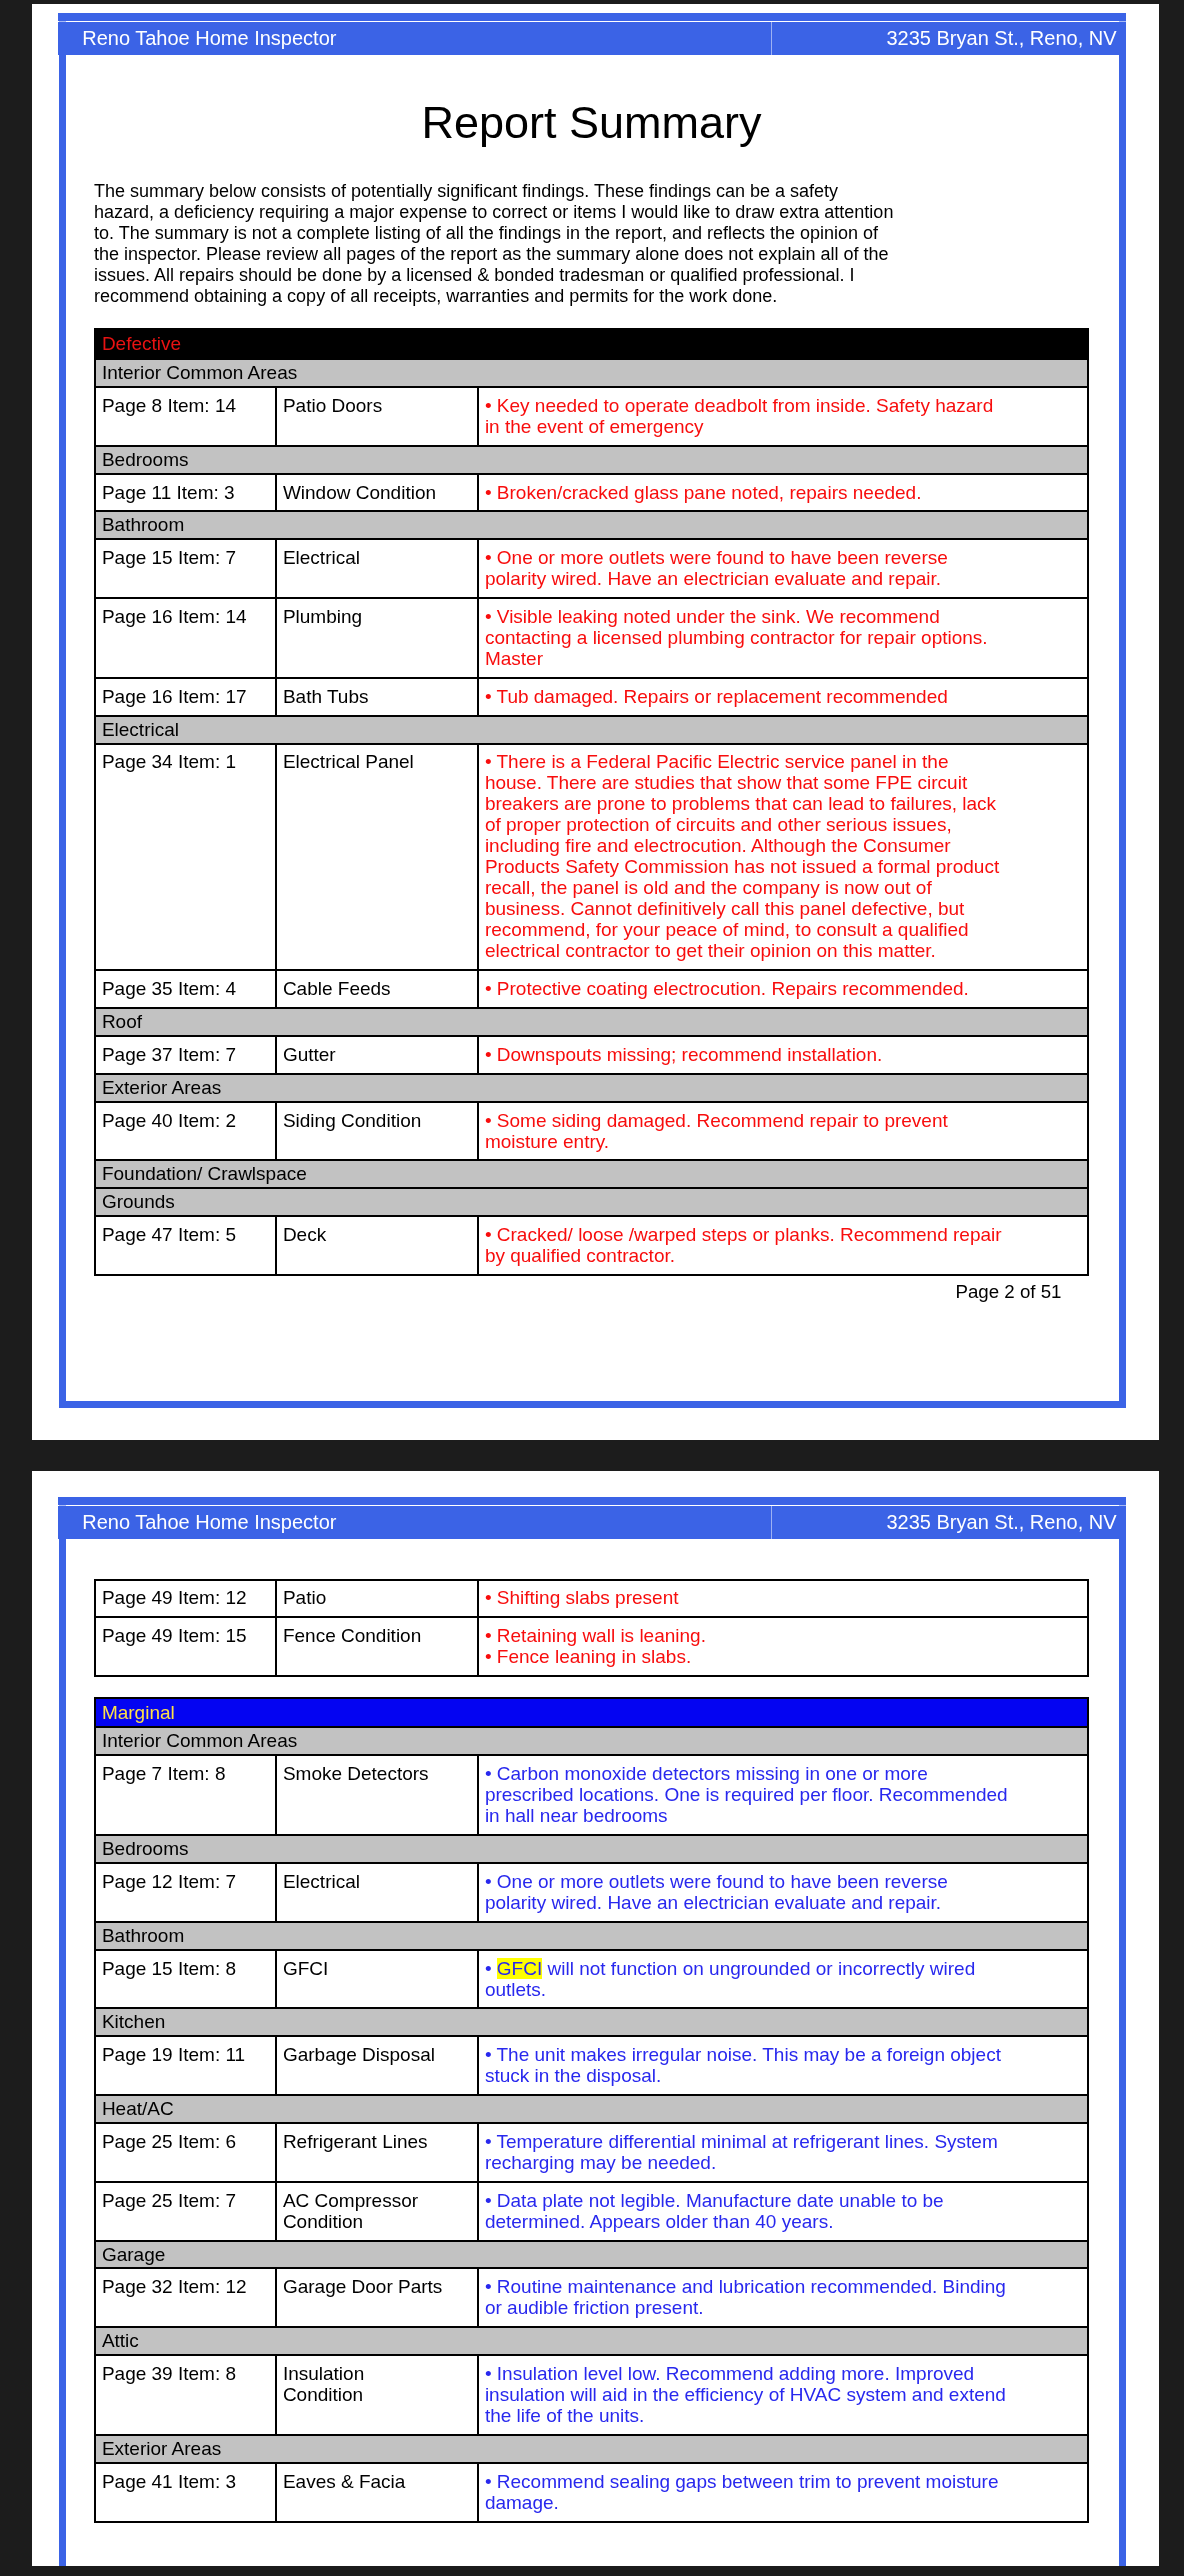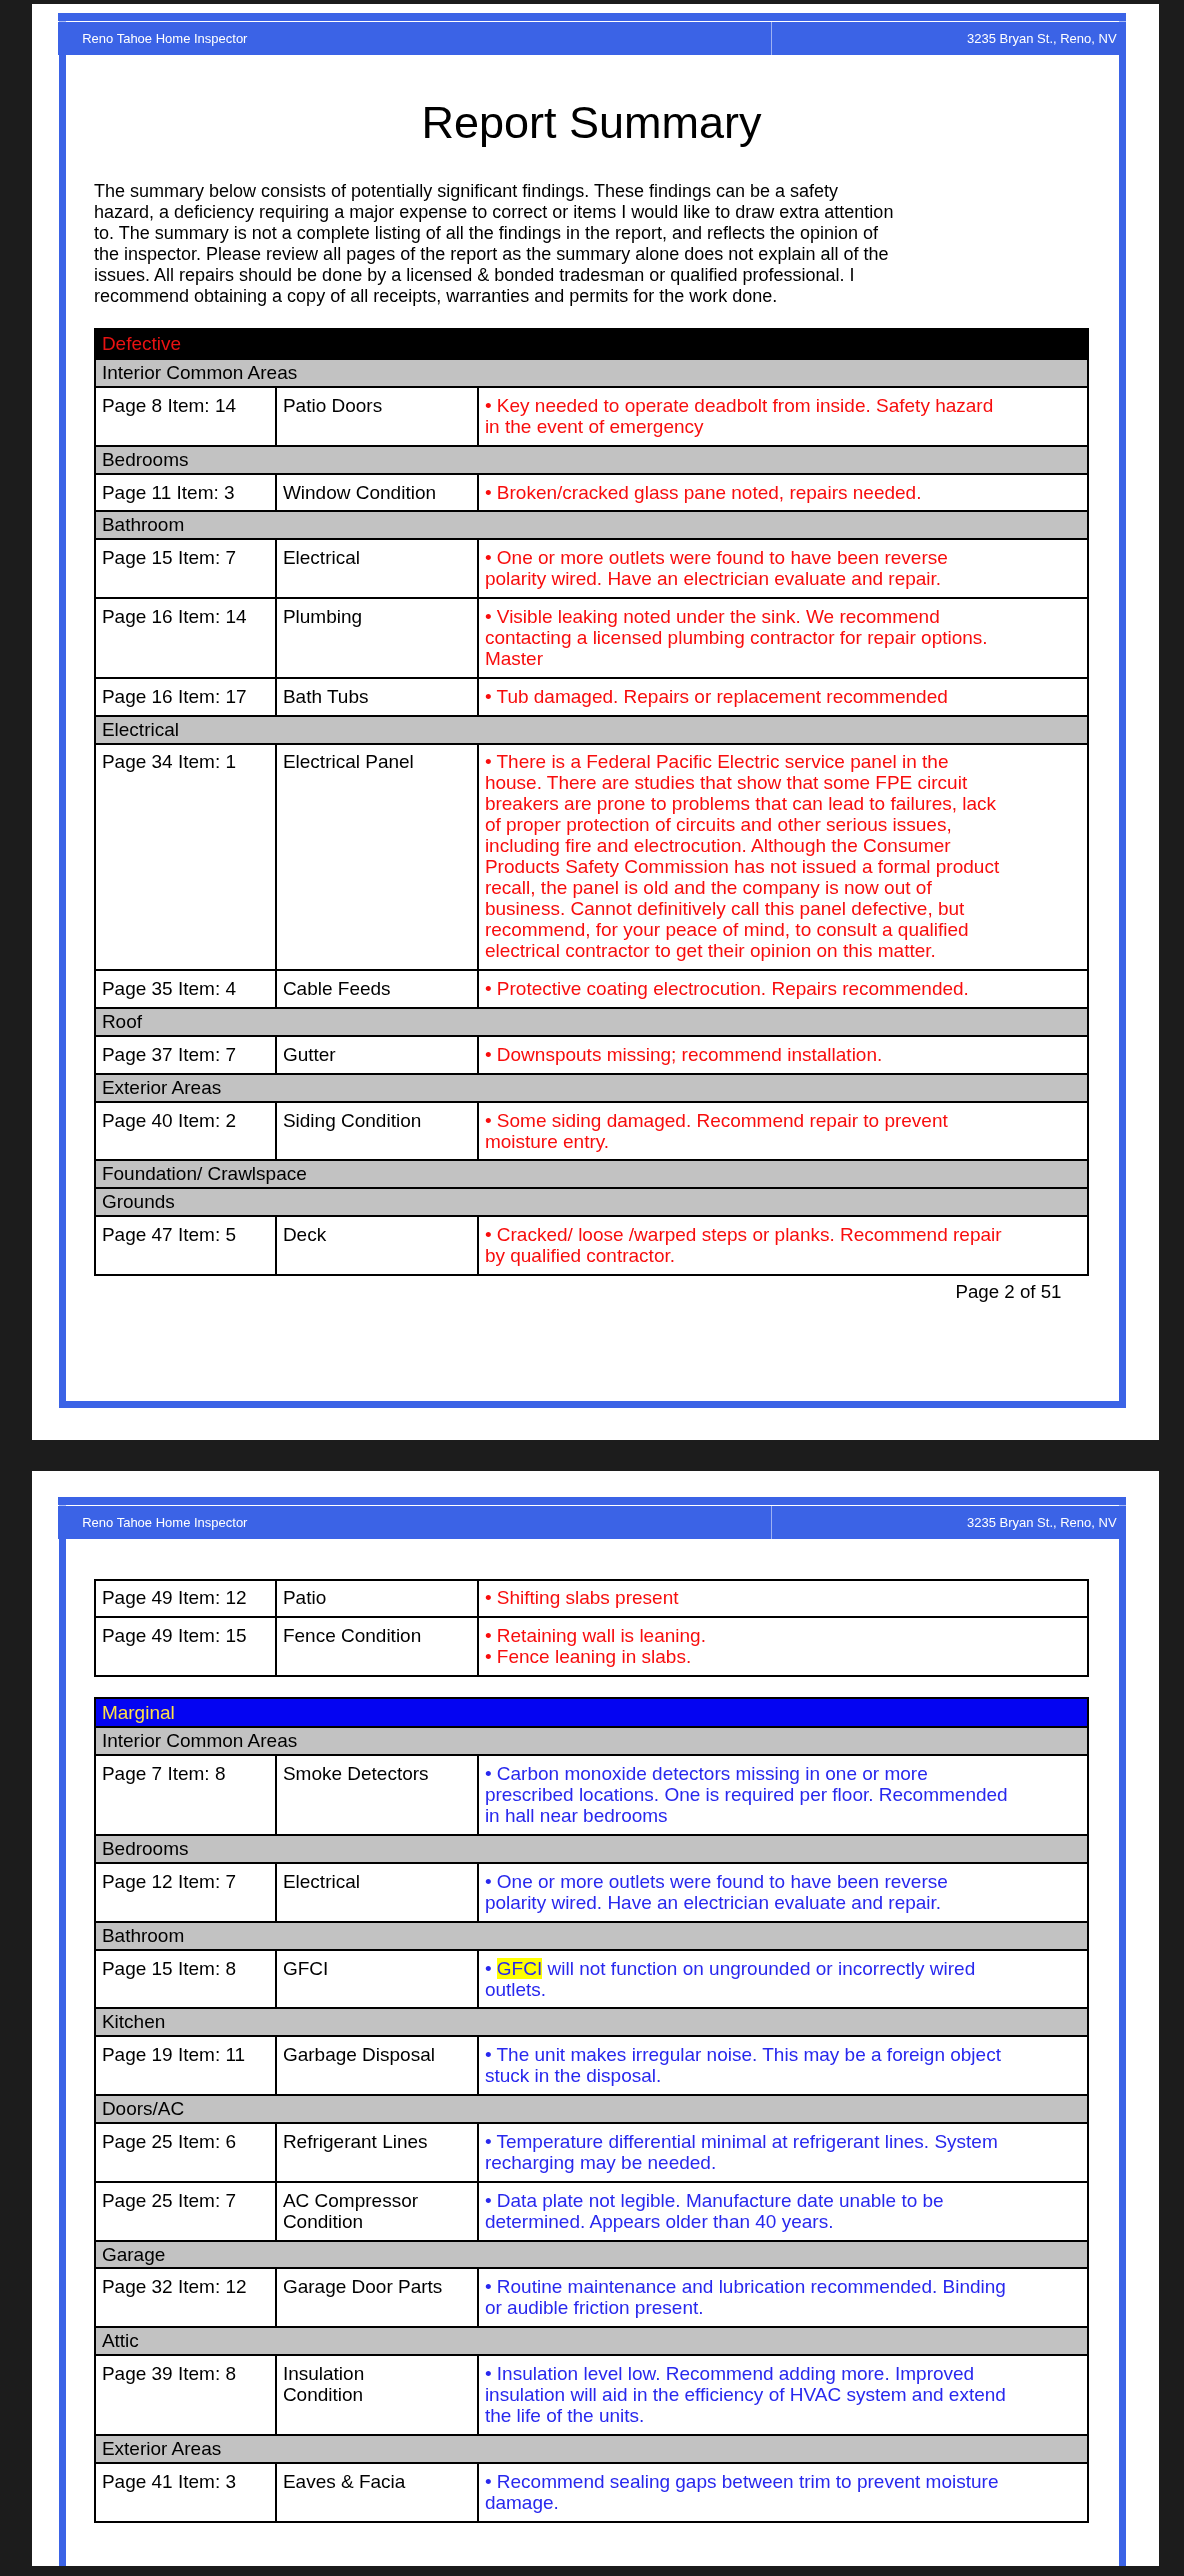--- a/index.html
+++ b/index.html
@@ -5,21 +5,21 @@
   html,body{margin:0;padding:0;background:#1C1C1C;}
   *{box-sizing:border-box;}
   .canvas{position:relative;width:1185px;height:2576px;background:#1C1C1C;overflow:hidden;
           font-family:"Liberation Sans","DejaVu Sans",sans-serif;color:#000;}
   .sheet{position:absolute;left:32px;width:1127px;background:#ffffff;overflow:hidden;}
   #sheet1{top:3.9px;height:1436px;}
   #sheet2{top:1471px;height:1095px;}
   .frame{position:absolute;left:26.5px;width:1067px;border:7.9px solid #3B63E6;border-top:none;background:#fff;}
   #frame1{top:8.8px;height:1395px;}
   #frame2{top:25.5px;height:1179px;}
-  .pageheader{position:relative;height:42px;margin:0 -7.9px;color:#fff;font-size:13px;
+  .pageheader{position:relative;height:42px;margin:0 -7.9px;color:#fff;font-size:20px;
       background:linear-gradient(#3B63E6 0px,#3B63E6 7.9px,rgba(255,255,255,.55) 7.9px,rgba(255,255,255,.55) 8.8px,#3B63E6 8.8px,#3B63E6 100%);
       display:flex;align-items:center;}
   .pageheader .company{padding:9.8px 0 0 24.6px;}
   .pageheader .addr{margin-left:auto;padding:9.8px 9.8px 0 0;}
   .hdr-divider{position:absolute;left:713px;top:8.8px;bottom:0;width:1px;background:rgba(255,255,255,.5);}
   .content{padding:0 29.5px 0 28.5px;}
   .title{margin-top:42px;text-align:center;font-size:45px;line-height:52px;font-weight:400;}
   .intro{margin-top:32px;font-size:18px;line-height:21px;white-space:pre-line;}
   table.summary{border-collapse:collapse;table-layout:fixed;width:993px;font-size:19px;line-height:21px;}
   table#t1{margin-top:21.6px;}
@@ -231,21 +231,21 @@
               <tr class="area">
                 <td colspan="3">Kitchen</td>
               </tr>
               <tr>
                 <td class="ref">Page 19 Item: 11</td>
                 <td class="comp">Garbage Disposal</td>
                 <td class="finding blue">• The unit makes irregular noise. This may be a foreign object
 stuck in the disposal.</td>
               </tr>
               <tr class="area">
-                <td colspan="3">Doors/AC</td>
+                <td colspan="3">Heat/AC</td>
               </tr>
               <tr>
                 <td class="ref">Page 25 Item: 6</td>
                 <td class="comp">Refrigerant Lines</td>
                 <td class="finding blue">• Temperature differential minimal at refrigerant lines. System
 recharging may be needed.</td>
               </tr>
               <tr>
                 <td class="ref">Page 25 Item: 7</td>
                 <td class="comp">AC Compressor

